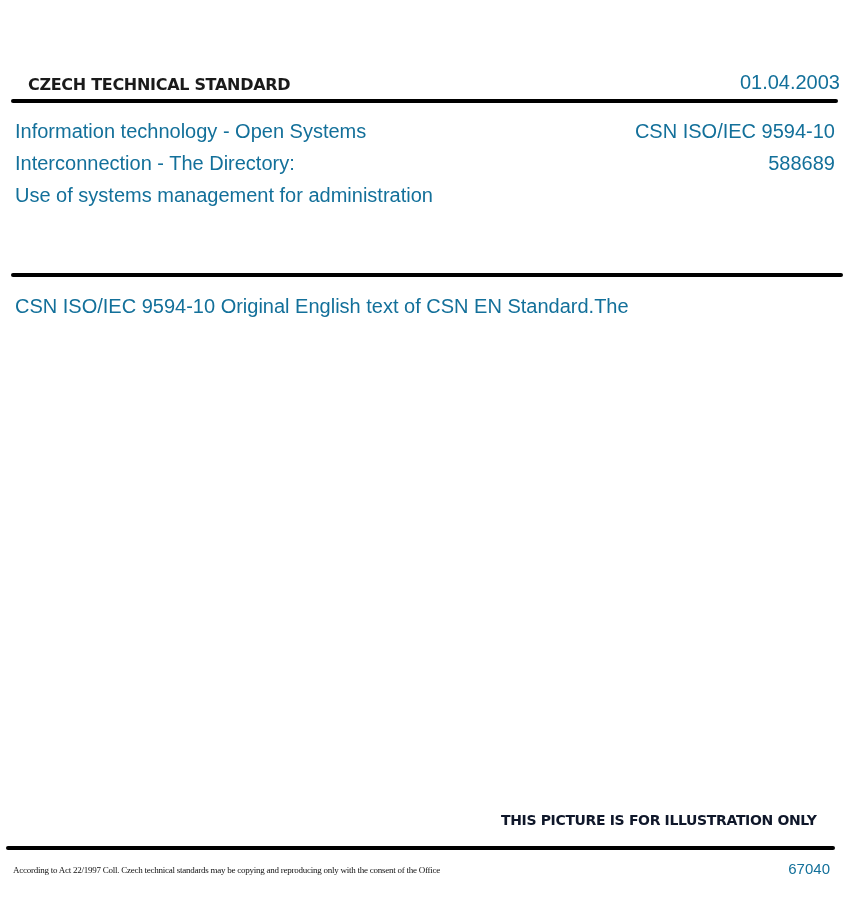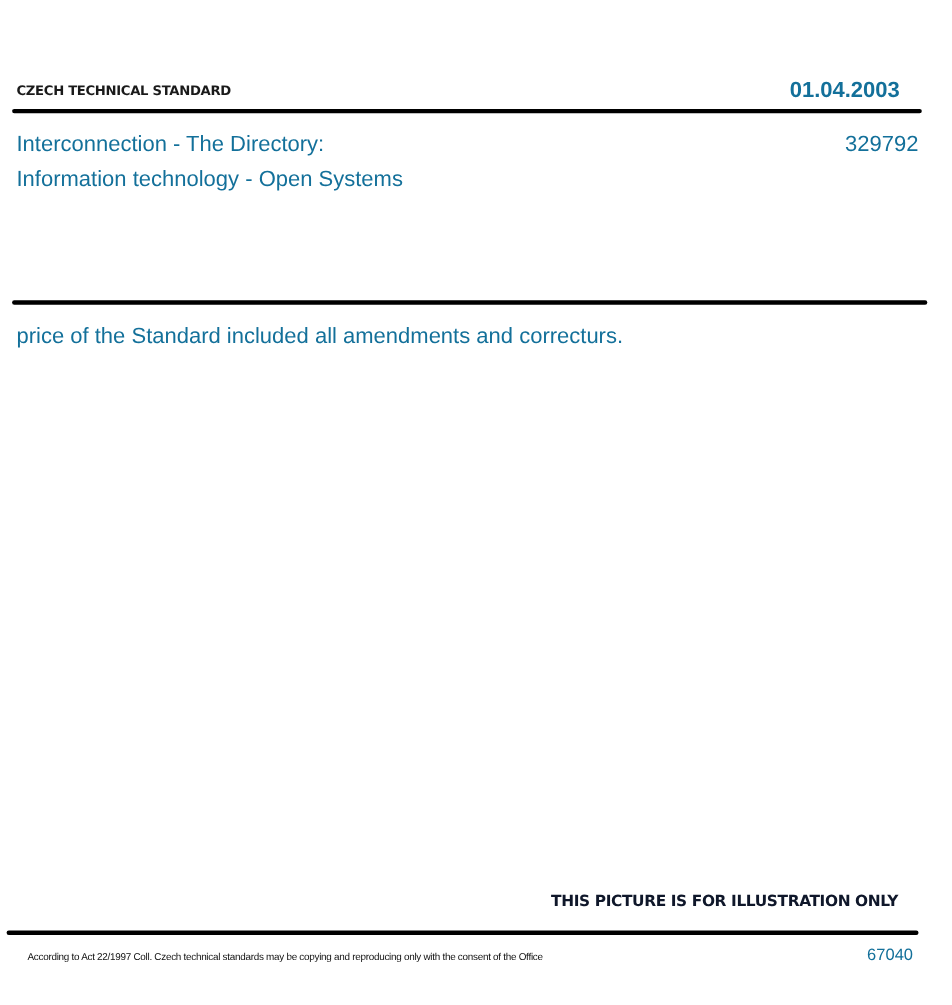--- a/index.html
+++ b/index.html
@@ -1,64 +1,66 @@
 <!DOCTYPE html>
 <html><head>
   <meta charset="utf-8">
   <style>
     html, body { margin: 0; padding: 0; background: #ffffff; }
     body { width: 865px; height: 914px; position: relative; overflow: hidden; }
     .abs { position: absolute; }
     .teal { color: #13709a; font-family: "Liberation Sans", sans-serif; }
     .rule { position: absolute; background: #000; height: 4px; border-radius: 2px; }
     .header-label {
-      left: 15px; top: 75px;
+      left: 28px; top: 75px;
       font-family: "DejaVu Sans", sans-serif; font-weight: bold;
-      font-size: 12px; color: #1a1a1a; letter-spacing: -0.3px;
+      font-size: 16px; color: #1a1a1a; letter-spacing: -0.3px;
     }
-    .date { right: 47px; top: 71px; font-size: 20px; font-weight: bold; }
+    .date { right: 25px; top: 71px; font-size: 20px; }
     .title-block { left: 15px; top: 115px; font-size: 20px; line-height: 32px; }
     .title-block div { white-space: nowrap; }
     .code-block { right: 30px; top: 115px; font-size: 20px; line-height: 32px; text-align: right; }
     .desc { left: 15px; top: 290px; font-size: 20px; line-height: 32px; }
     .desc div { white-space: nowrap; }
     .illus {
       left: 501px; top: 812px;
       font-family: "DejaVu Sans", sans-serif; font-weight: bold;
       font-size: 14px; color: #0f172a; letter-spacing: -0.35px; white-space: nowrap;
     }
     .legal {
-      left: 25px; top: 864px;
-      font-family: Liberation Sans, sans-serif;
+      left: 13px; top: 864px;
+      font-family: Liberation Serif, serif;
       font-size: 9px; line-height: 13px; color: #111; letter-spacing: -0.25px;
     }
     .legal div { white-space: nowrap; }
     .catalog { right: 35px; top: 860px; font-size: 15px; }
   </style>
 </head>
 <body>
 
 <div class="abs header-label">CZECH TECHNICAL STANDARD</div>
 <div class="abs teal date">01.04.2003</div>
 
 <div class="rule" style="left:11px; width:827px; top:99px;"></div>
 
 <div class="abs teal title-block">
+  <div>Information technology - Open Systems</div>
   <div>Interconnection - The Directory:</div>
-  <div>Information technology - Open Systems</div>
+  <div>Use of systems management for administration</div>
 </div>
 
 <div class="abs teal code-block">
-  <div>329792</div>
+  <div>CSN ISO/IEC 9594-10</div>
+  <div>588689</div>
 </div>
 
 <div class="rule" style="left:11px; width:832px; top:273px;"></div>
 
 <div class="abs teal desc">
-  <div>price of the Standard included all amendments and correcturs.</div>
+  <div>CSN ISO/IEC 9594-10 Original English text of CSN EN Standard.The</div>
 </div>
 
 <div class="abs illus">THIS PICTURE IS FOR ILLUSTRATION ONLY</div>
 
 <div class="rule" style="left:6px; width:829px; top:846px;"></div>
 
 <div class="abs legal">
   <div>According to Act 22/1997 Coll. Czech technical standards may be copying and reproducing only with the consent of the Office</div>
 </div>
 

